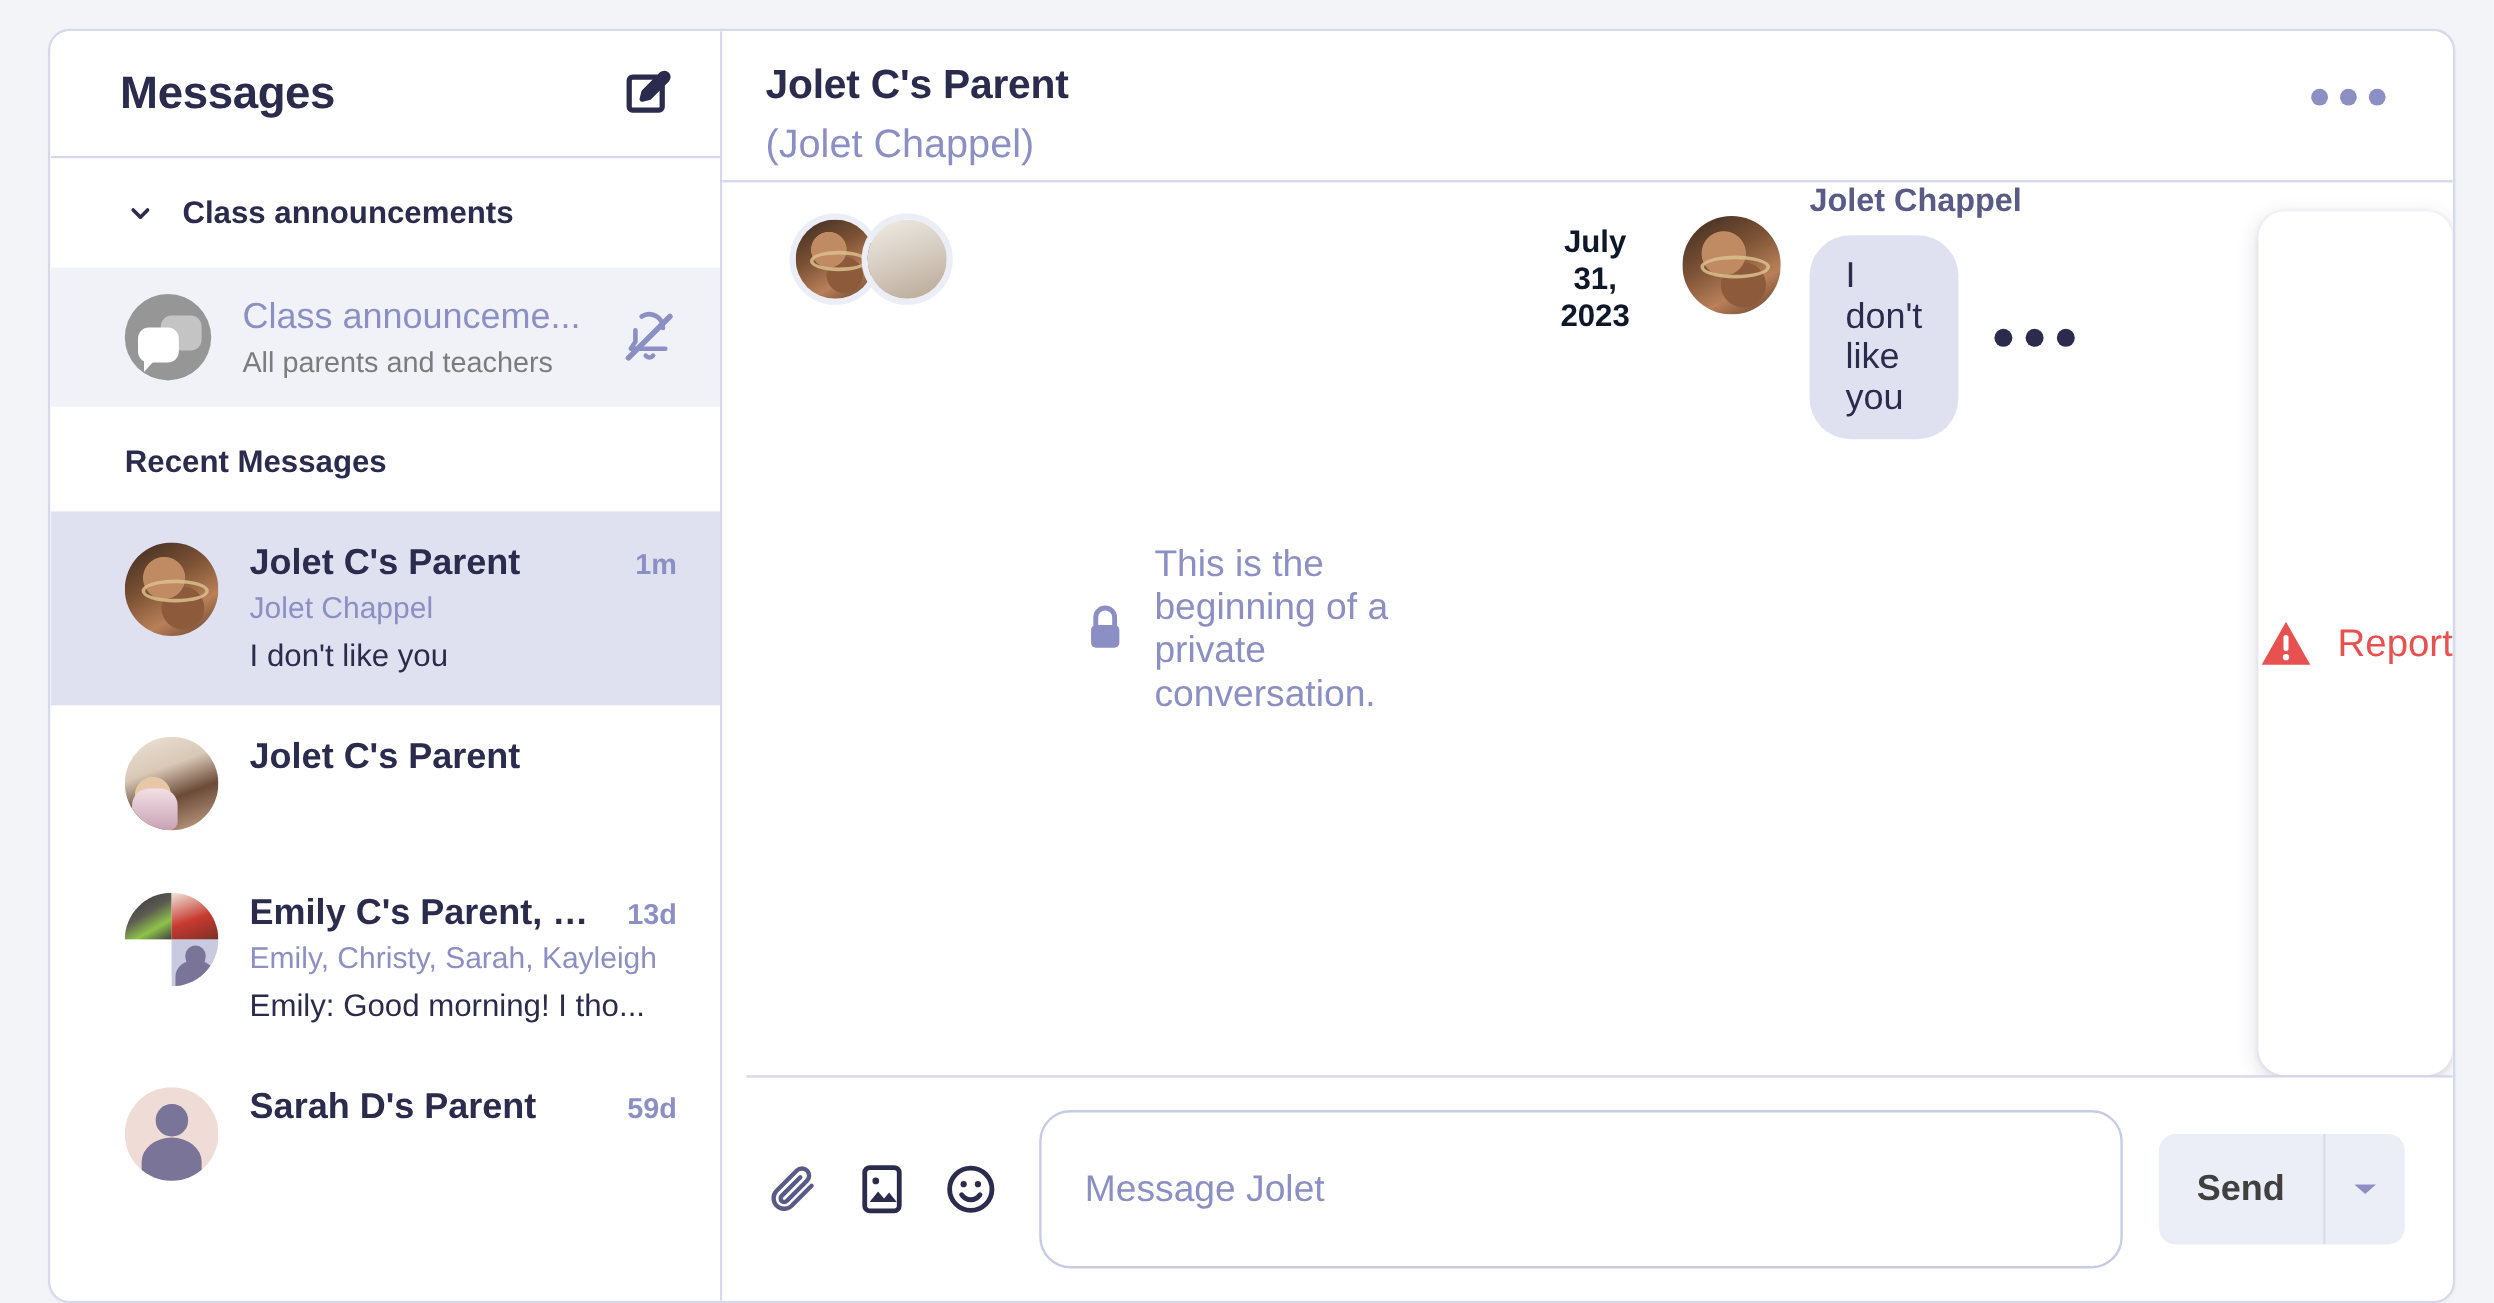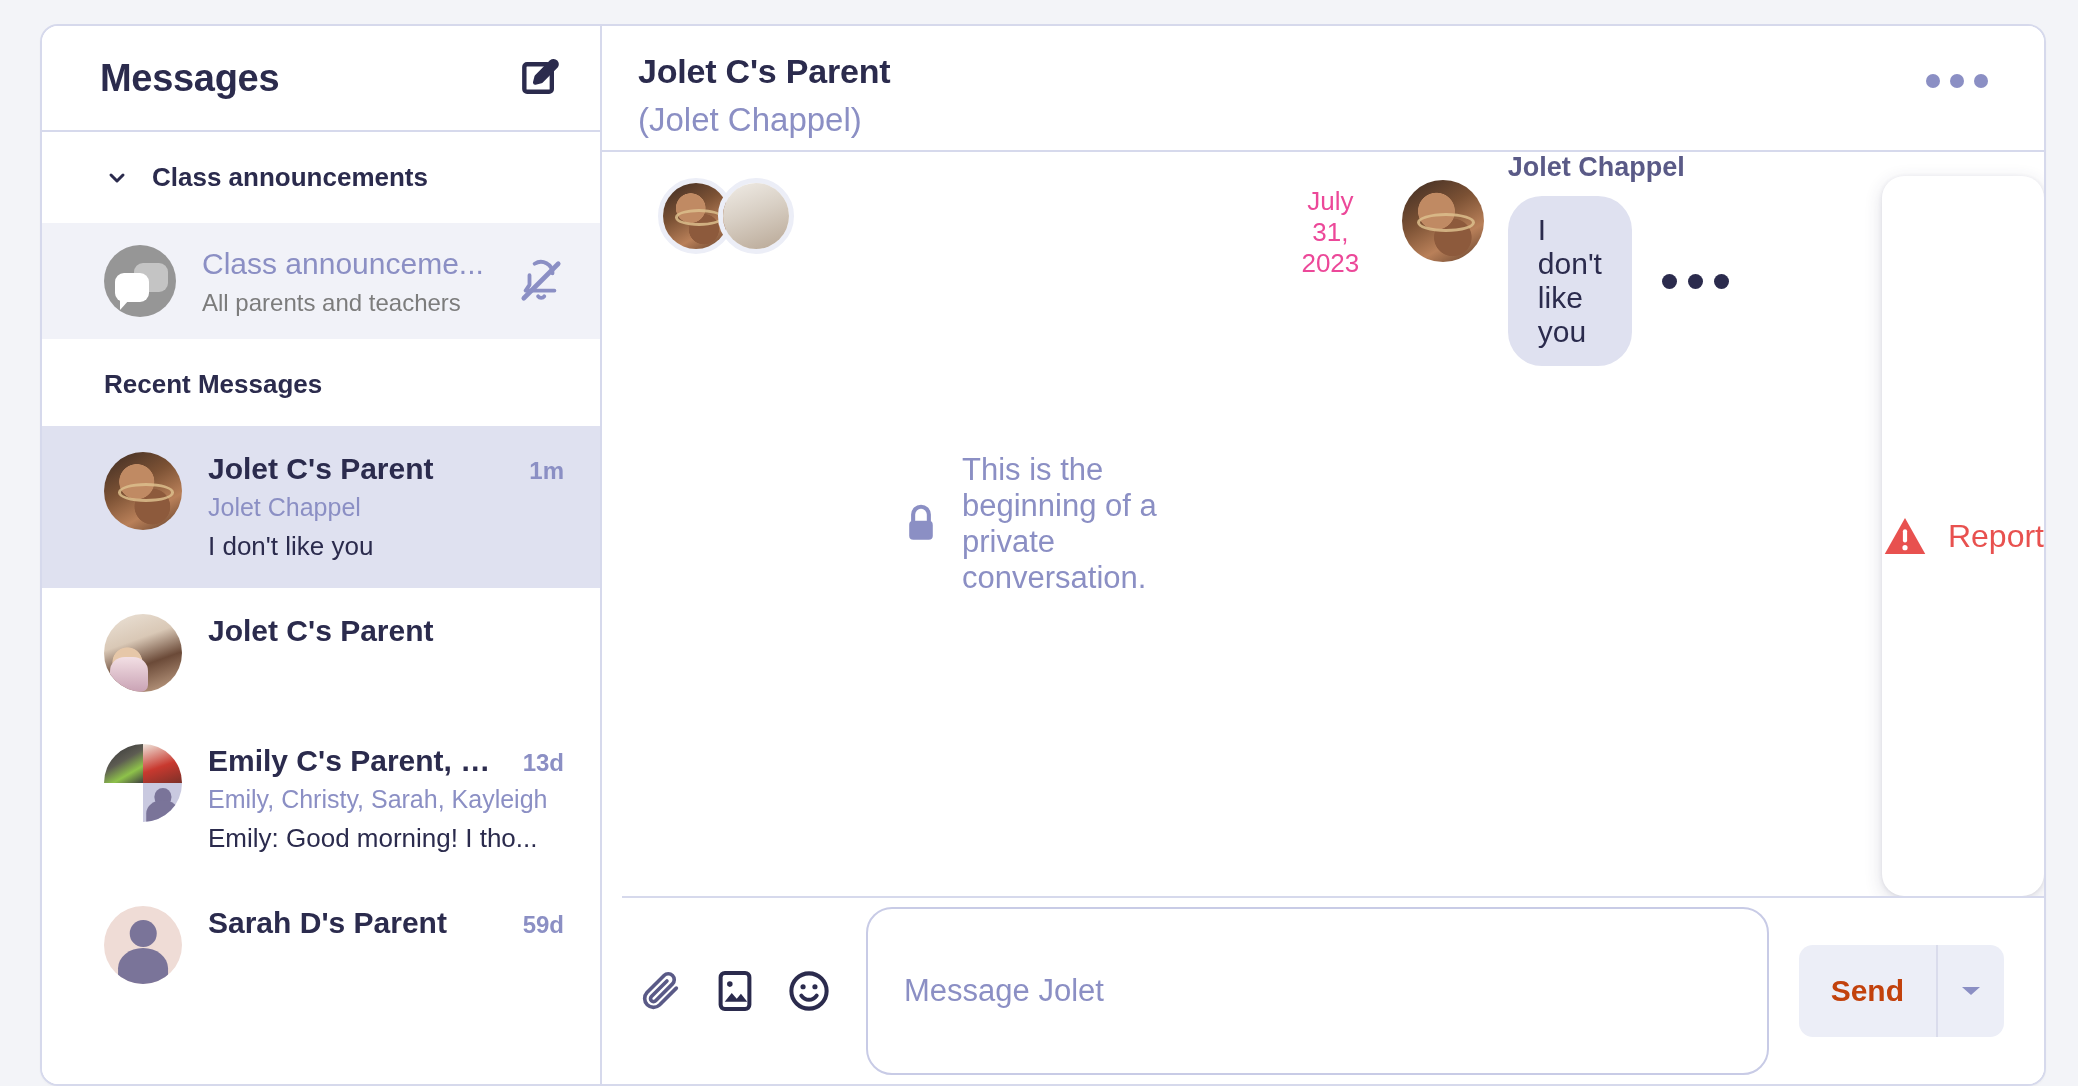--- a/index.html
+++ b/index.html
@@ -361,22 +361,22 @@
   .private-text {
     font-size: 31px;
     color: #8b8fc4;
     font-weight: normal;
   }
 
   .date-sep {
     text-align: center;
     padding: 34px 0 24px;
     font-size: 26px;
-    font-weight: normal;
-    color: #ec4899;
+    font-weight: bold;
+    color: #0f172a;
   }
 
   .msg-row {
     display: flex;
     gap: 24px;
     padding: 0 0 0 36px;
     align-items: flex-start;
   }
   .msg-avatar {
     width: 82px; height: 82px;
@@ -439,21 +439,21 @@
   .composer-icons {
     display: flex;
     align-items: center;
     gap: 28px;
     margin-right: 34px;
   }
   .cicon { width: 46px; height: 46px; cursor: pointer; }
 
   .msg-input {
     flex: 1;
-    height: 168px;
+    height: 132px;
     border: 2px solid #c8cbe6;
     border-radius: 26px;
     background: #ffffff;
     display: flex;
     align-items: center;
     padding: 0 36px;
     cursor: text;
   }
   .msg-input-ph {
     font-size: 31px;
@@ -468,21 +468,21 @@
     display: flex;
     align-items: stretch;
     overflow: hidden;
   }
   .send-btn {
     display: flex;
     align-items: center;
     padding: 0 32px;
     font-size: 30px;
     font-weight: bold;
-    color: #c2410c;
+    color: #404040;
     cursor: pointer;
   }
   .send-caret {
     width: 68px;
     display: flex;
     align-items: center;
     justify-content: center;
     border-left: 2px solid #dadcec;
     cursor: pointer;
   }

